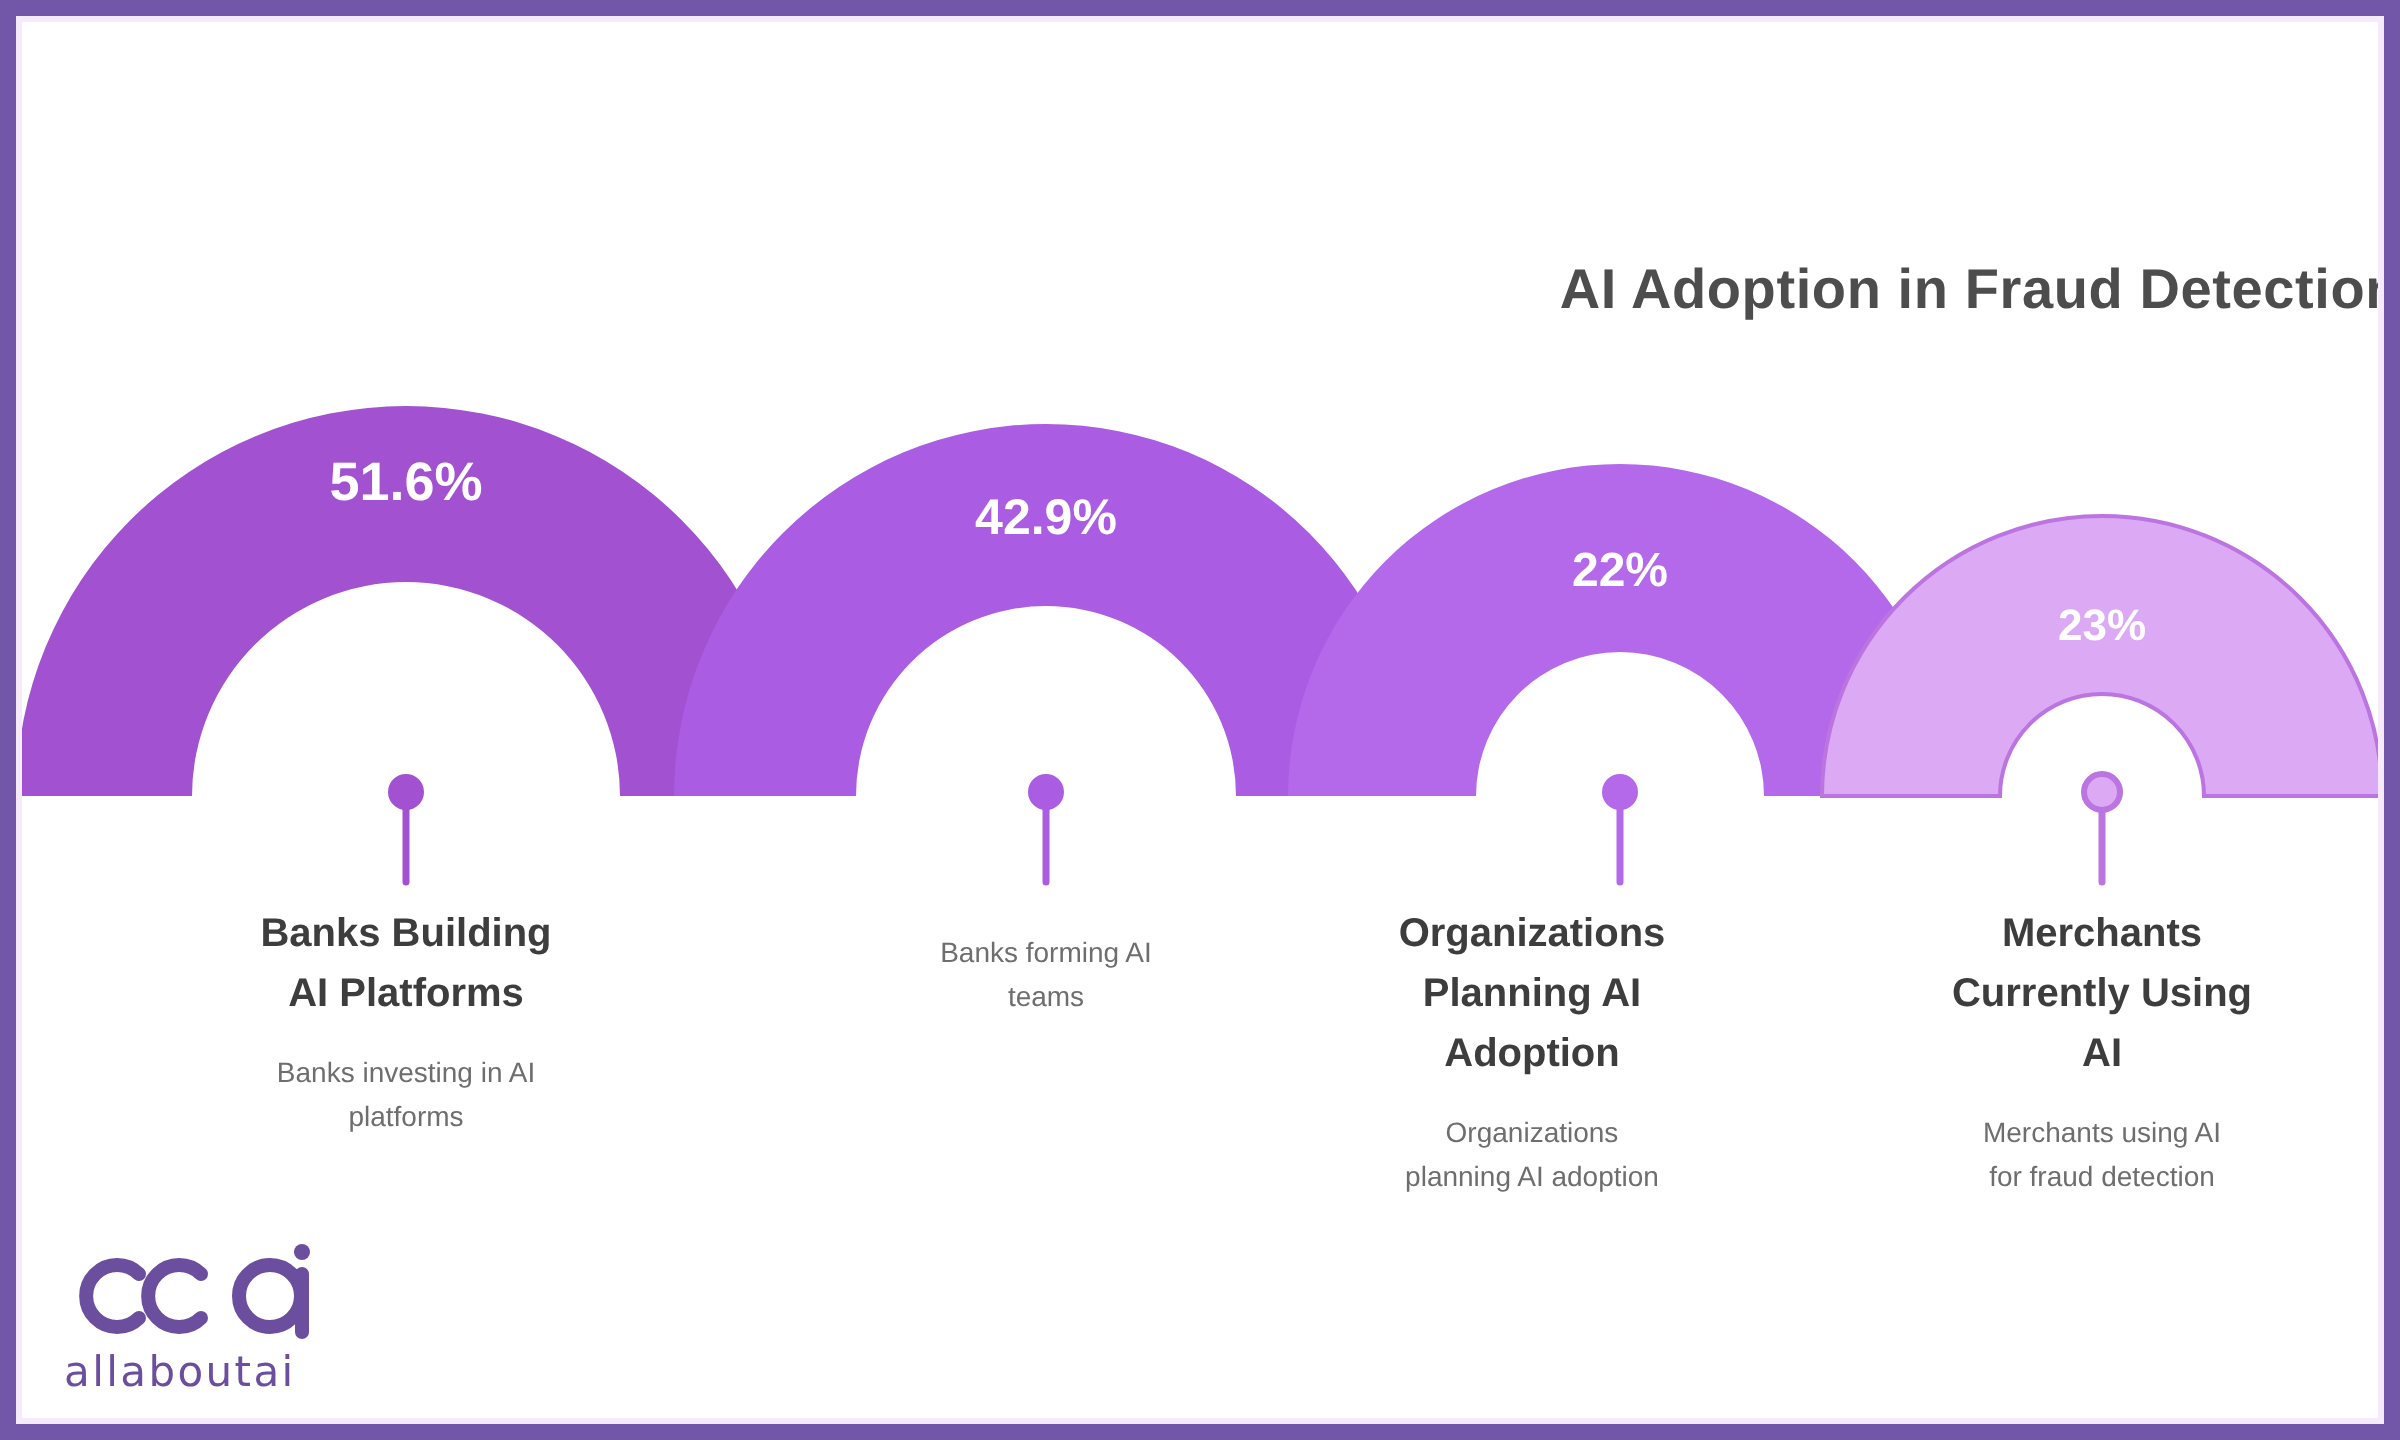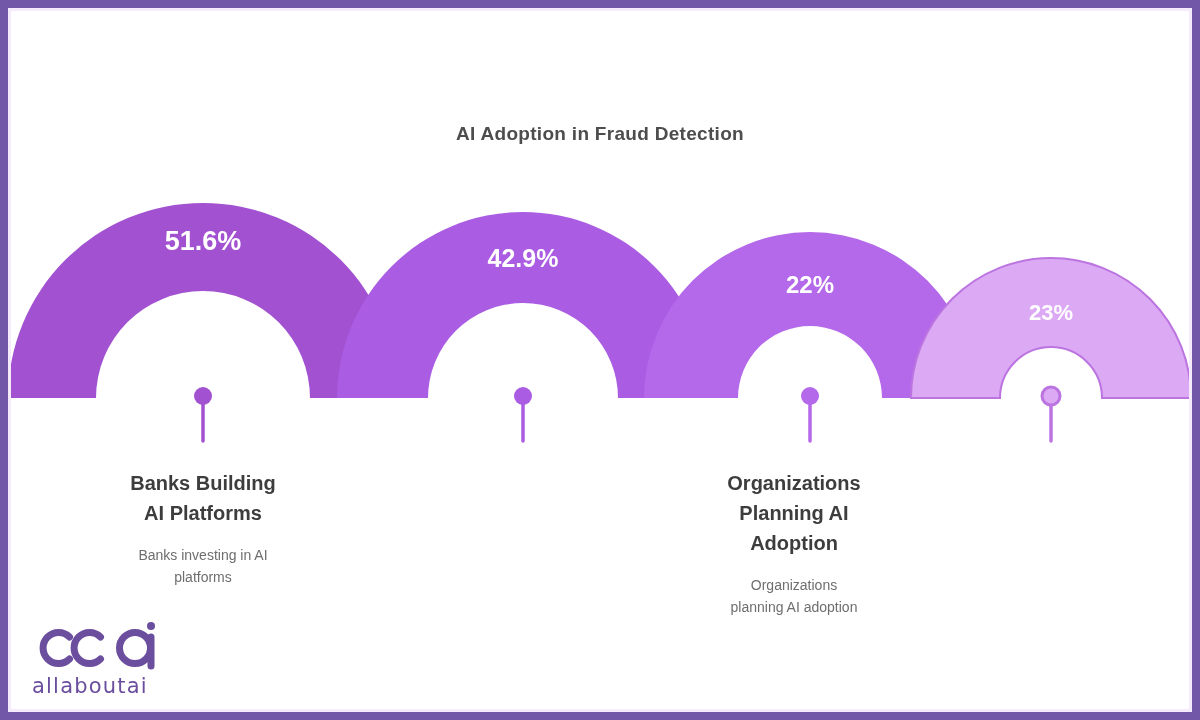--- a/index.html
+++ b/index.html
@@ -18,22 +18,22 @@
     border: 8px solid #7257a8;
     box-shadow: inset 0 0 0 3px #f6ebfc;
     pointer-events: none;
     z-index: 50;
   }
   .page-title {
     position: absolute;
     top: 110px;
     left: 0;
     width: 100%;
-    text-align: center;
-    font-size: 19px;
+    text-align: right;
+    font-size: 28px;
     font-weight: bold;
     color: #4d4d4d;
     letter-spacing: 0.3px;
     z-index: 5;
   }
   svg.gauges {
     position: absolute;
     top: 0;
     left: 0;
     z-index: 1;
@@ -45,37 +45,37 @@
   }
   .label-col {
     position: absolute;
     top: 452px;
     width: 240px;
     transform: translateX(-50%);
     text-align: center;
     z-index: 5;
   }
   .label-col h3 {
-    margin: 16px;
+    margin: 0;
     font-size: 20px;
     line-height: 30px;
     font-weight: bold;
     color: #3d3d3d;
     white-space: pre-line;
   }
   .label-col p {
     margin: 13px 0 0 0;
     font-size: 14px;
     line-height: 22px;
     color: #6e6e6e;
     white-space: pre-line;
   }
   .col-1 { left: 203px; }
   .col-2 { left: 523px; }
-  .col-3 { left: 794px; }
+  .col-3 { left: 766px; }
   .col-4 { left: 1051px; }
   .logo {
     position: absolute;
     left: 30px;
     top: 615px;
     z-index: 5;
   }
   .logo-word {
     font-family: "DejaVu Sans", "Liberation Sans", sans-serif;
     font-size: 21px;
@@ -118,29 +118,36 @@
   <circle cx="1051" cy="396" r="9" stroke-width="3" fill="#dcaaf4" stroke="#bb74e0"></circle>
 </svg>
 
 <div class="label-col col-1">
   <h3>Banks Building
 AI Platforms</h3>
   <p>Banks investing in AI
 platforms</p>
 </div>
 <div class="label-col col-2">
+  <p>Banks forming AI
+teams</p>
 </div>
 <div class="label-col col-3">
   <h3>Organizations
 Planning AI
 Adoption</h3>
   <p>Organizations
 planning AI adoption</p>
 </div>
 <div class="label-col col-4">
+  <h3>Merchants
+Currently Using
+AI</h3>
+  <p>Merchants using AI
+for fraud detection</p>
 </div>
 
 <svg class="logo" width="160" height="90" viewBox="0 0 160 90">
   <g fill="none" stroke="#6b4e9e" stroke-width="7" stroke-linecap="round">
     <path d="M 39.5 22 A 15.5 15.5 0 1 0 39.5 44"></path>
     <path d="M 70.5 22 A 15.5 15.5 0 1 0 70.5 44"></path>
     <circle cx="105" cy="33" r="15.5"></circle>
     <line x1="121" y1="22" x2="121" y2="51"></line>
   </g>
   <circle cx="121" cy="11" r="4" fill="#6b4e9e"></circle>

